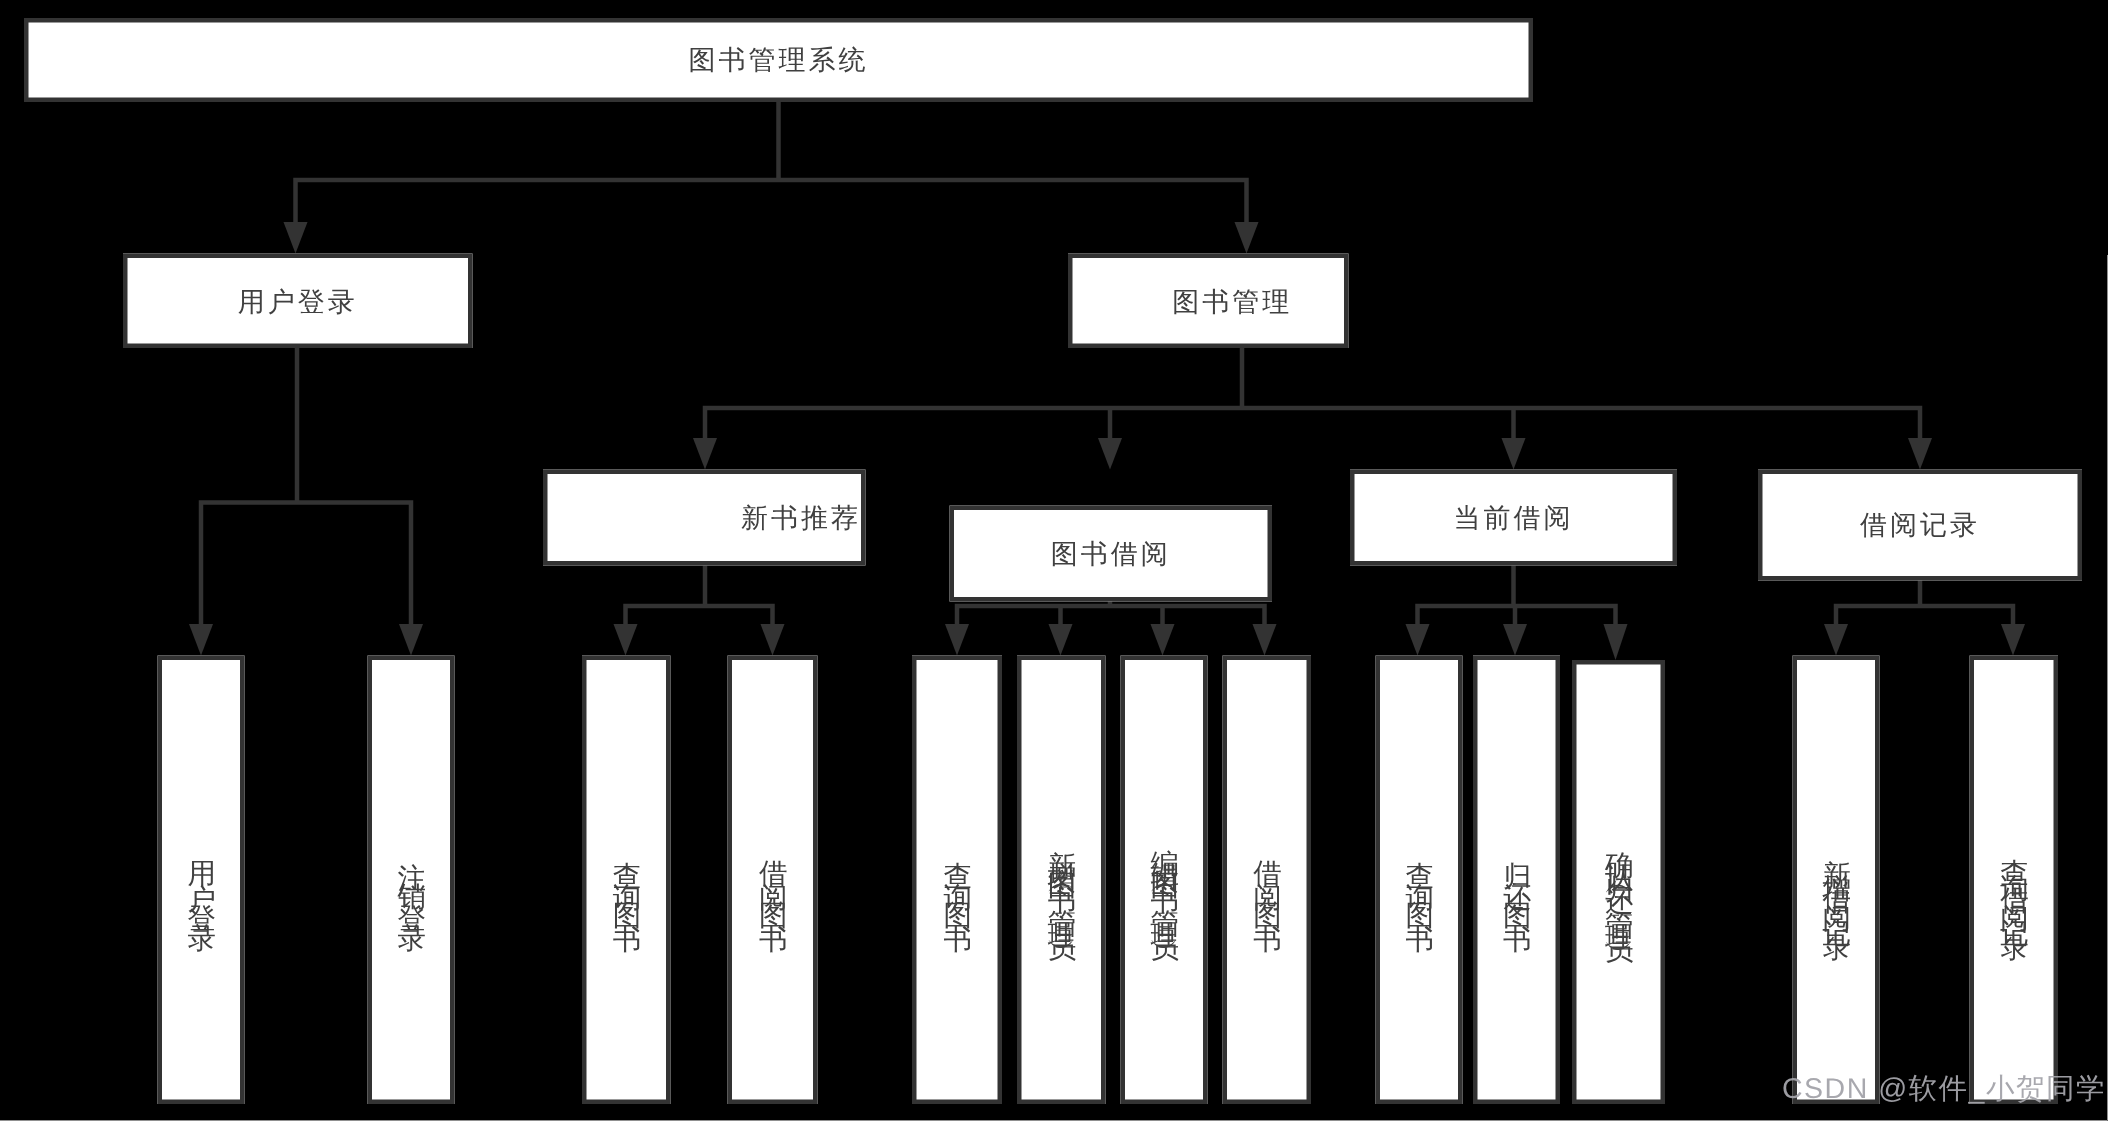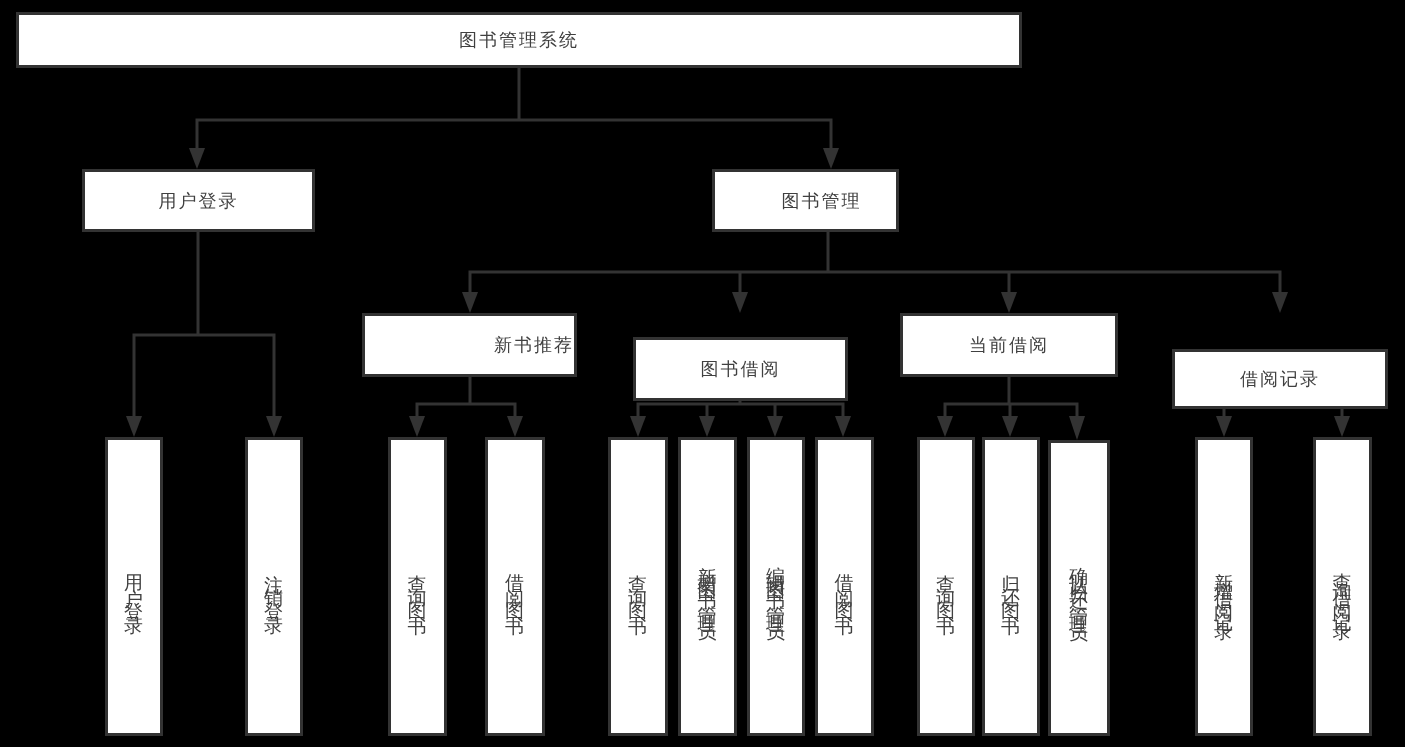--- a/index.html
+++ b/index.html
@@ -21,21 +21,21 @@
   .len4 span{letter-spacing:14px;}
   .len6 span{letter-spacing:10px;}
   .len10 span{letter-spacing:8px;}
   
   #n-root{left:16px;top:12px;width:1006px;height:56px;}
   #n-login{left:82px;top:169px;width:233px;height:63px;}
   #n-mgmt{left:712px;top:169px;width:187px;height:63px;padding-left:32px;}
   #n-newbook{left:362px;top:313px;width:215px;height:64px;justify-content:flex-end;}
   #n-borrow{left:633px;top:313px;width:215px;height:64px;margin-top:24px;}
   #n-current{left:900px;top:313px;width:218px;height:64px;}
-  #n-records{left:1172px;top:313px;width:216px;height:60px;margin-top:36px;}
+  #n-records{left:1172px;top:313px;width:216px;height:74px;}
   #l-userlogin{left:105px;top:437px;width:58px;height:299px;}
   #l-logout{left:245px;top:437px;width:58px;height:299px;}
   #l-nb-query{left:388px;top:437px;width:59px;height:299px;}
   #l-nb-borrow{left:485px;top:437px;width:60px;height:299px;}
   #l-bb-query{left:608px;top:437px;width:60px;height:299px;}
   #l-bb-add{left:678px;top:437px;width:59px;height:299px;}
   #l-bb-edit{left:747px;top:437px;width:58px;height:299px;}
   #l-bb-borrow{left:815px;top:437px;width:59px;height:299px;}
   #l-cb-query{left:917px;top:437px;width:58px;height:299px;}
   #l-cb-return{left:982px;top:437px;width:58px;height:299px;}
@@ -147,13 +147,14 @@
     <span>确认归还（管理员）</span>
   </div>
 
   <div class="node vbox len6" id="l-br-add">
     <span>新增借阅记录</span>
   </div>
   <div class="node vbox len6" id="l-br-query">
     <span>查询借阅记录</span>
   </div>
 
+  <div class="watermark">CSDN @软件_小贺同学</div>
 </div>
 
 </body></html>

